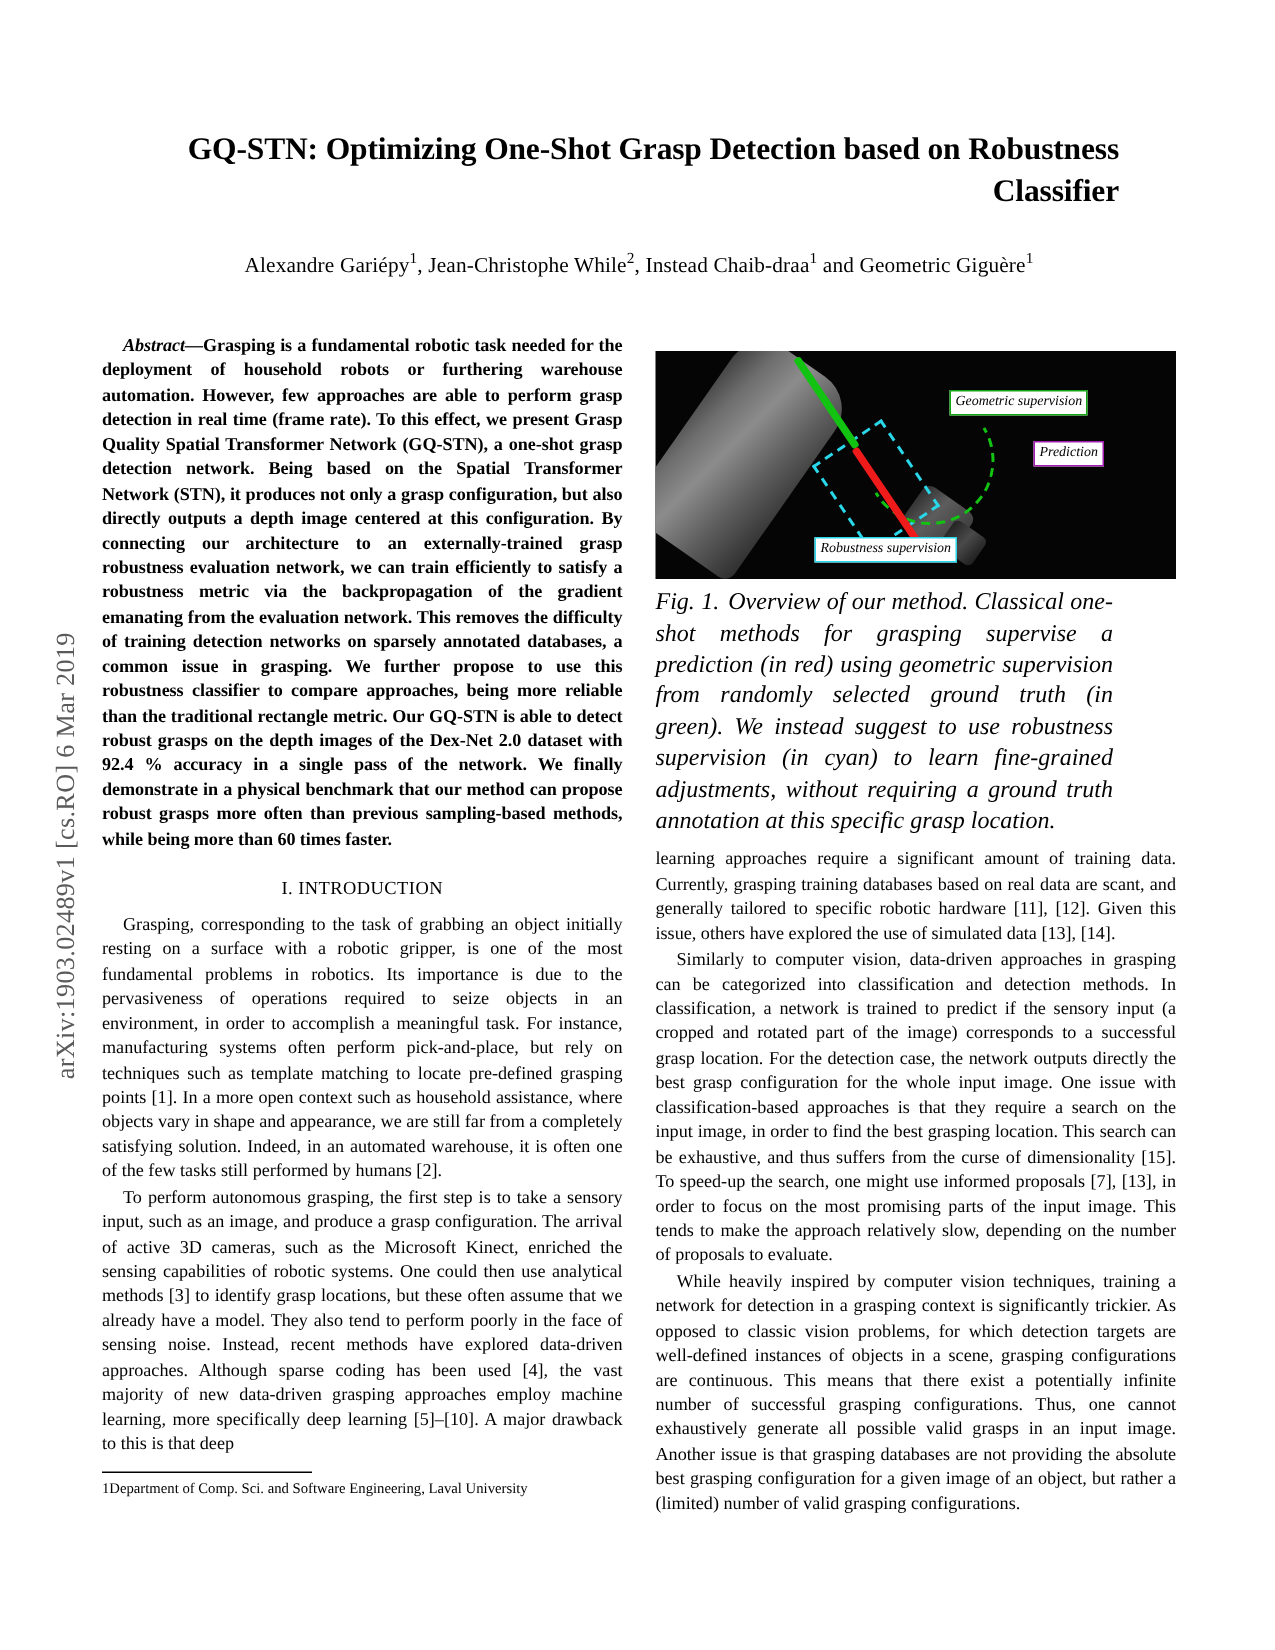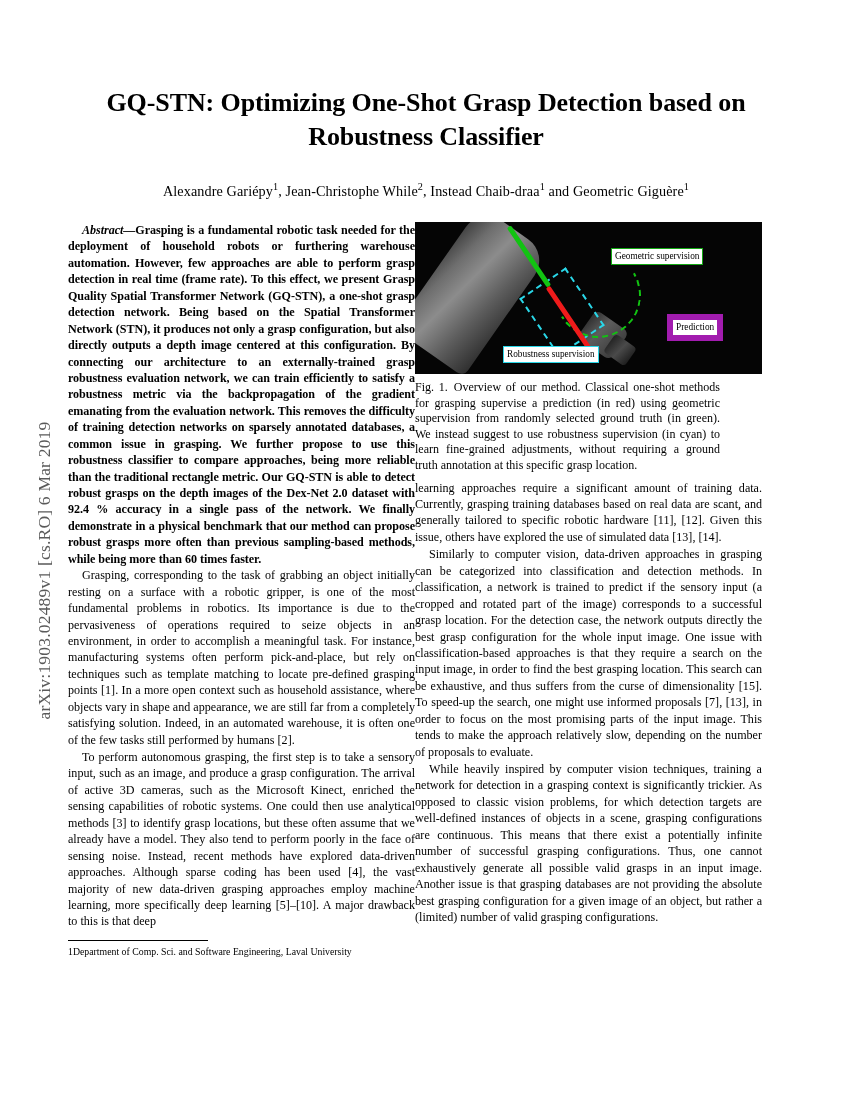--- a/index.html
+++ b/index.html
@@ -30,41 +30,42 @@
     color: #5a5a5a;
     white-space: nowrap;
   }
   .content {
     position: absolute;
     left: 68px;
     top: 86px;
     width: 716px;
   }
   .title {
-    text-align: center;
-    font-size: 26px;
+    text-align: right;
+    font-size: 21px;
     font-weight: bold;
     line-height: 1.32;
     letter-spacing: -0.1px;
     margin: 0 auto;
     width: 640px;
   }
   .authors {
     text-align: center;
     font-size: 14.2px;
     margin-top: 28px;
     letter-spacing: 0.1px;
   }
   sup { font-size: 0.72em; vertical-align: super; line-height: 0; }
   .columns {
     position: absolute;
     left: 68px;
     top: 222px;
     width: 716px;
     display: flex;
+    gap: 22px;
   }
   .col {
     width: 347px;
     font-size: 12.1px;
     line-height: 1.36;
     text-align: justify;
     hyphens: auto;
   }
   .abstract {
     font-weight: bold;
@@ -82,21 +83,22 @@
     letter-spacing: 0.3px;
   }
   p.body {
     margin: 0;
     text-indent: 14px;
     text-align: justify;
   }
   p.body + p.body { margin-top: 1px; }
   .figure {
     width: 305px;
-    margin: 0 0 6px 0;
+    margin: 12px 0 6px 0;
+    font-style: italic;
   }
   .fig-img {
     position: relative;
     width: 347px;
     height: 152px;
     background: #050505;
     overflow: hidden;
   }
   .bottle {
     position: absolute;
@@ -172,24 +174,24 @@
   }
   .lbl {
     position: absolute;
     font-family: "Liberation Serif", serif;
     font-size: 9.3px;
     background: #ffffff;
     padding: 1px 3px;
     white-space: nowrap;
   }
   .lbl.geo { left: 196px; top: 26px; border: 1px solid #12a712; color: #000; }
-  .lbl.pred { left: 252px; top: 92px; border: 6px solid #a21caf; color: #000; }
-  .lbl.rob { left: 88px; top: 124px; border: 1px solid #2ad7e8; color: #000; }
+  .lbl.pred { left: 252px; top: 60px; border: 1px solid #a21caf; color: #000; }
+  .lbl.rob { left: 106px; top: 124px; border: 1px solid #2ad7e8; color: #000; }
   .fig-caption {
-    font-size: 12px;
+    font-size: 16px;
     line-height: 1.3;
     text-align: justify;
     margin-top: 6px;
   }
   .fig-caption .fignum { margin-right: 6px; }
   .footnote-rule {
     width: 140px;
     height: 1px;
     background: #000;
     margin: 10px 0 4px 0;
@@ -214,20 +216,21 @@
       <span>Alexandre Gariépy</span><sup>1</sup>, <span>Jean-Christophe While</span><sup>2</sup>, <span>Instead Chaib-draa</span><sup>1</sup> <span>and Geometric Giguère</span><sup>1</sup>
     </div>
   </div>
 
   <div class="columns">
 
     <div class="col">
       <div class="left-col-inner">
         <p class="abstract"><span class="lead">Abstract—</span><span>Grasping is a fundamental robotic task needed for the deployment of household robots or furthering warehouse automation. However, few approaches are able to perform grasp detection in real time (frame rate). To this effect, we present Grasp Quality Spatial Transformer Network (GQ-STN), a one-shot grasp detection network. Being based on the Spatial Transformer Network (STN), it produces not only a grasp configuration, but also directly outputs a depth image centered at this configuration. By connecting our architecture to an externally-trained grasp robustness evaluation network, we can train efficiently to satisfy a robustness metric via the backpropagation of the gradient emanating from the evaluation network. This removes the difficulty of training detection networks on sparsely annotated databases, a common issue in grasping. We further propose to use this robustness classifier to compare approaches, being more reliable than the traditional rectangle metric. Our GQ-STN is able to detect robust grasps on the depth images of the Dex-Net 2.0 dataset with 92.4 % accuracy in a single pass of the network. We finally demonstrate in a physical benchmark that our method can propose robust grasps more often than previous sampling-based methods, while being more than 60 times faster.</span></p>
 
+        <div class="sec-head">I.  INTRODUCTION</div>
 
         <p class="body">Grasping, corresponding to the task of grabbing an object initially resting on a surface with a robotic gripper, is one of the most fundamental problems in robotics. Its importance is due to the pervasiveness of operations required to seize objects in an environment, in order to accomplish a meaningful task. For instance, manufacturing systems often perform pick-and-place, but rely on techniques such as template matching to locate pre-defined grasping points [1]. In a more open context such as household assistance, where objects vary in shape and appearance, we are still far from a completely satisfying solution. Indeed, in an automated warehouse, it is often one of the few tasks still performed by humans [2].</p>
         <p class="body">To perform autonomous grasping, the first step is to take a sensory input, such as an image, and produce a grasp configuration. The arrival of active 3D cameras, such as the Microsoft Kinect, enriched the sensing capabilities of robotic systems. One could then use analytical methods [3] to identify grasp locations, but these often assume that we already have a model. They also tend to perform poorly in the face of sensing noise. Instead, recent methods have explored data-driven approaches. Although sparse coding has been used [4], the vast majority of new data-driven grasping approaches employ machine learning, more specifically deep learning [5]–[10]. A major drawback to this is that deep</p>
 
         <div class="footnote-rule"></div>
         <div class="footnotes">
           <div>1Department of Comp. Sci. and Software Engineering, Laval University</div>
         </div>
       </div>
     </div>

